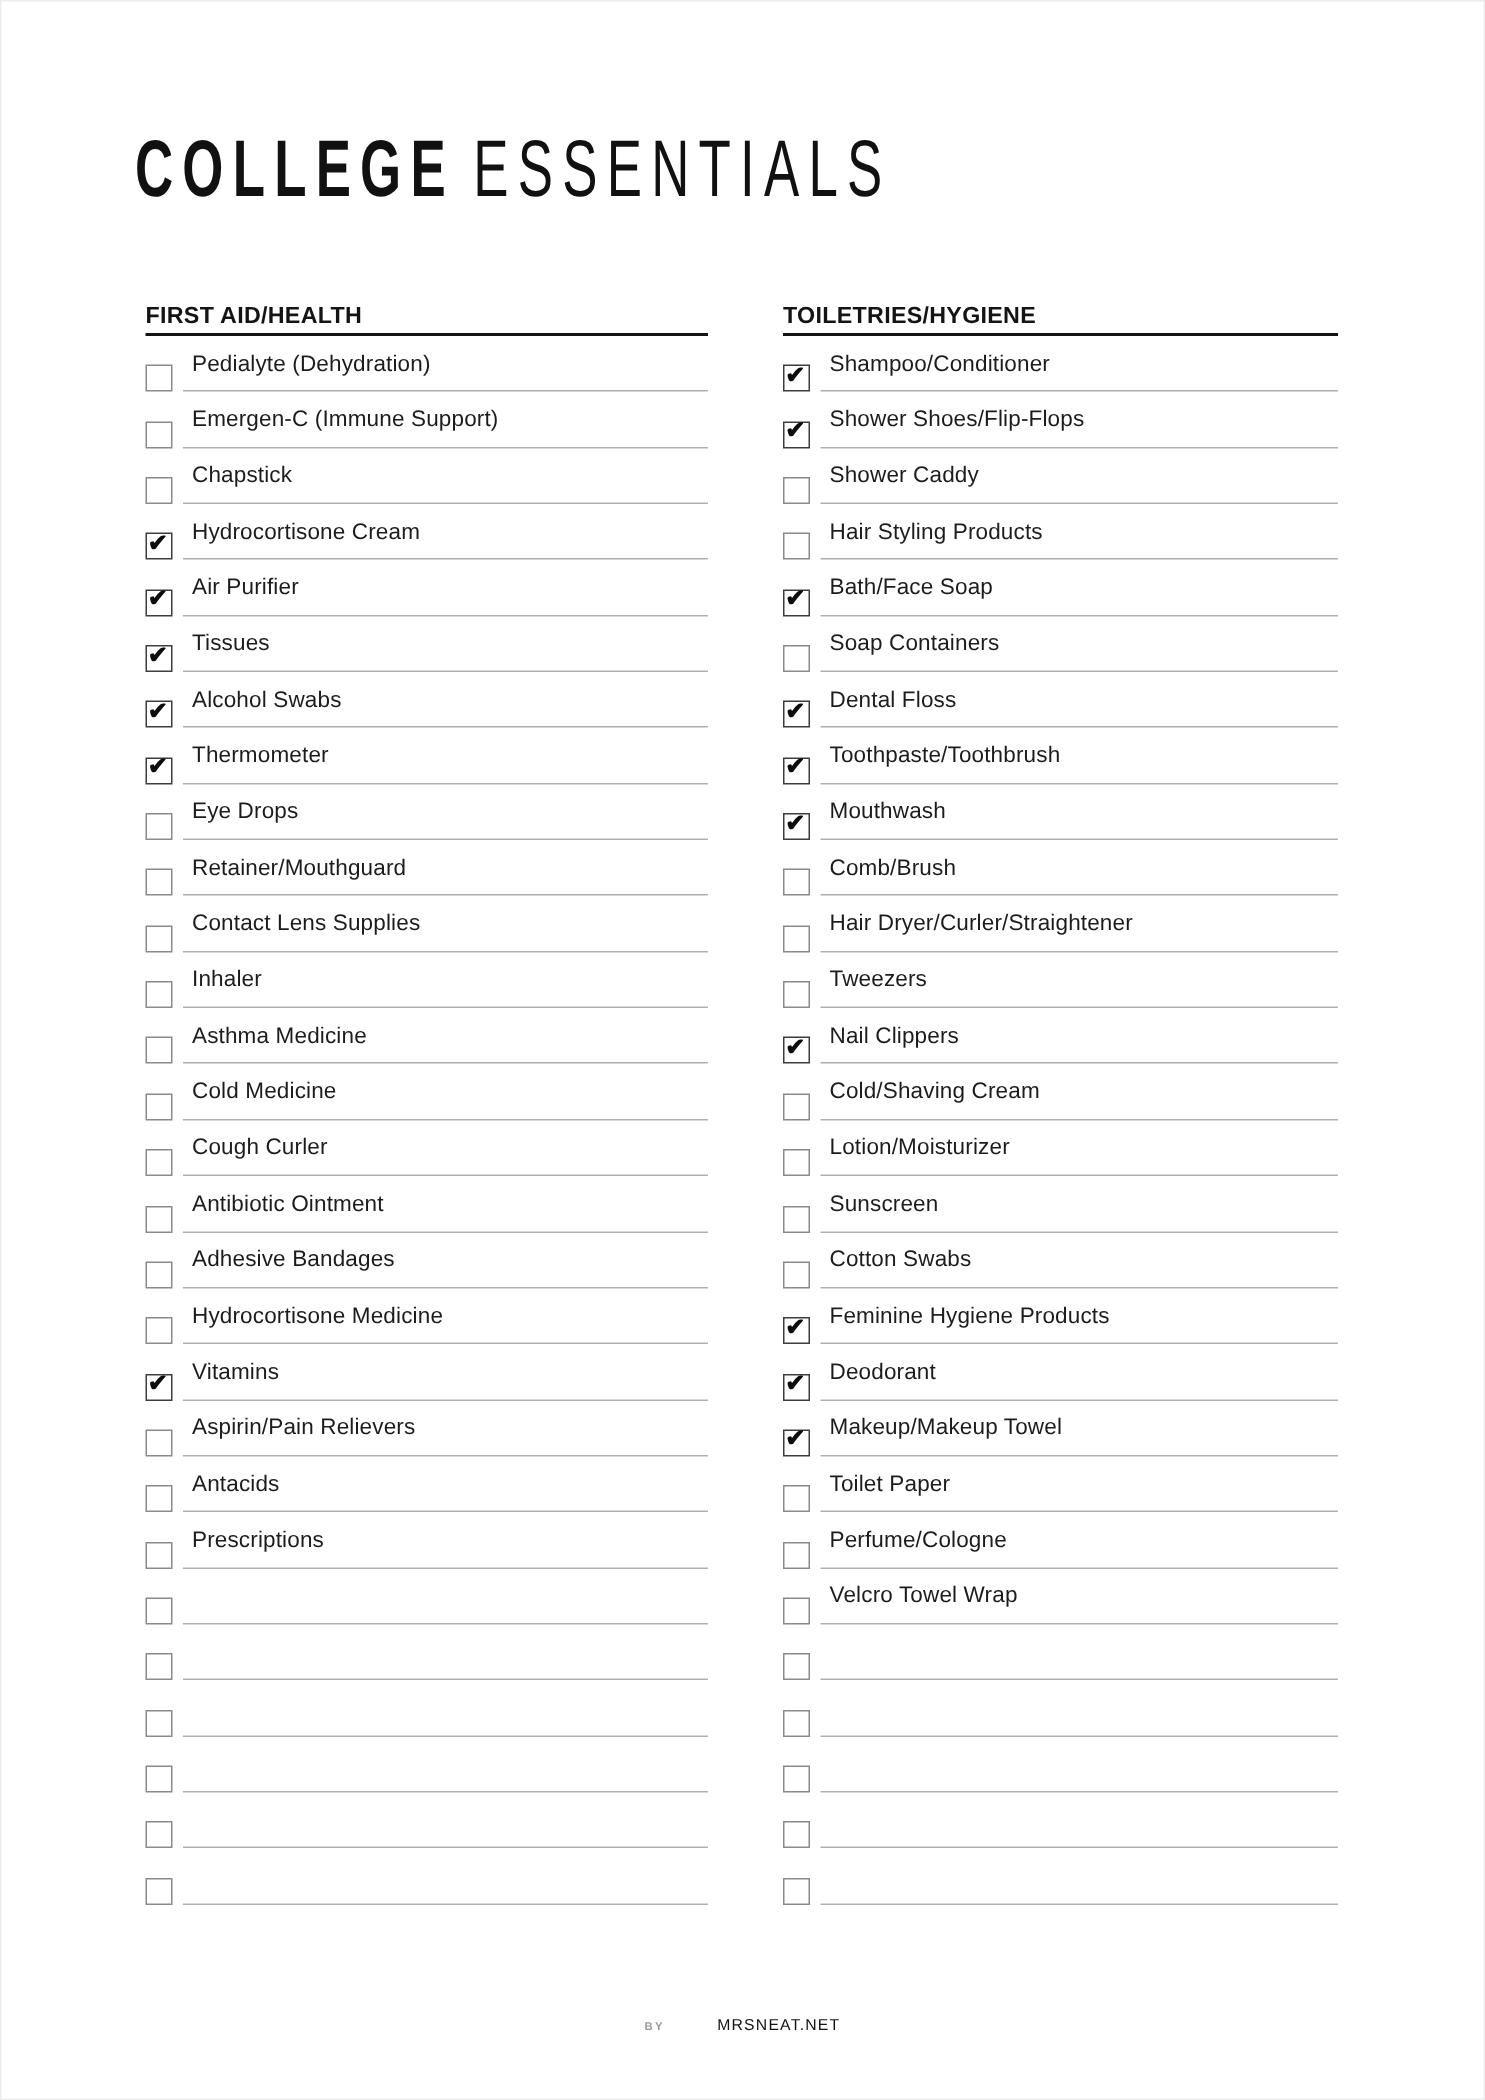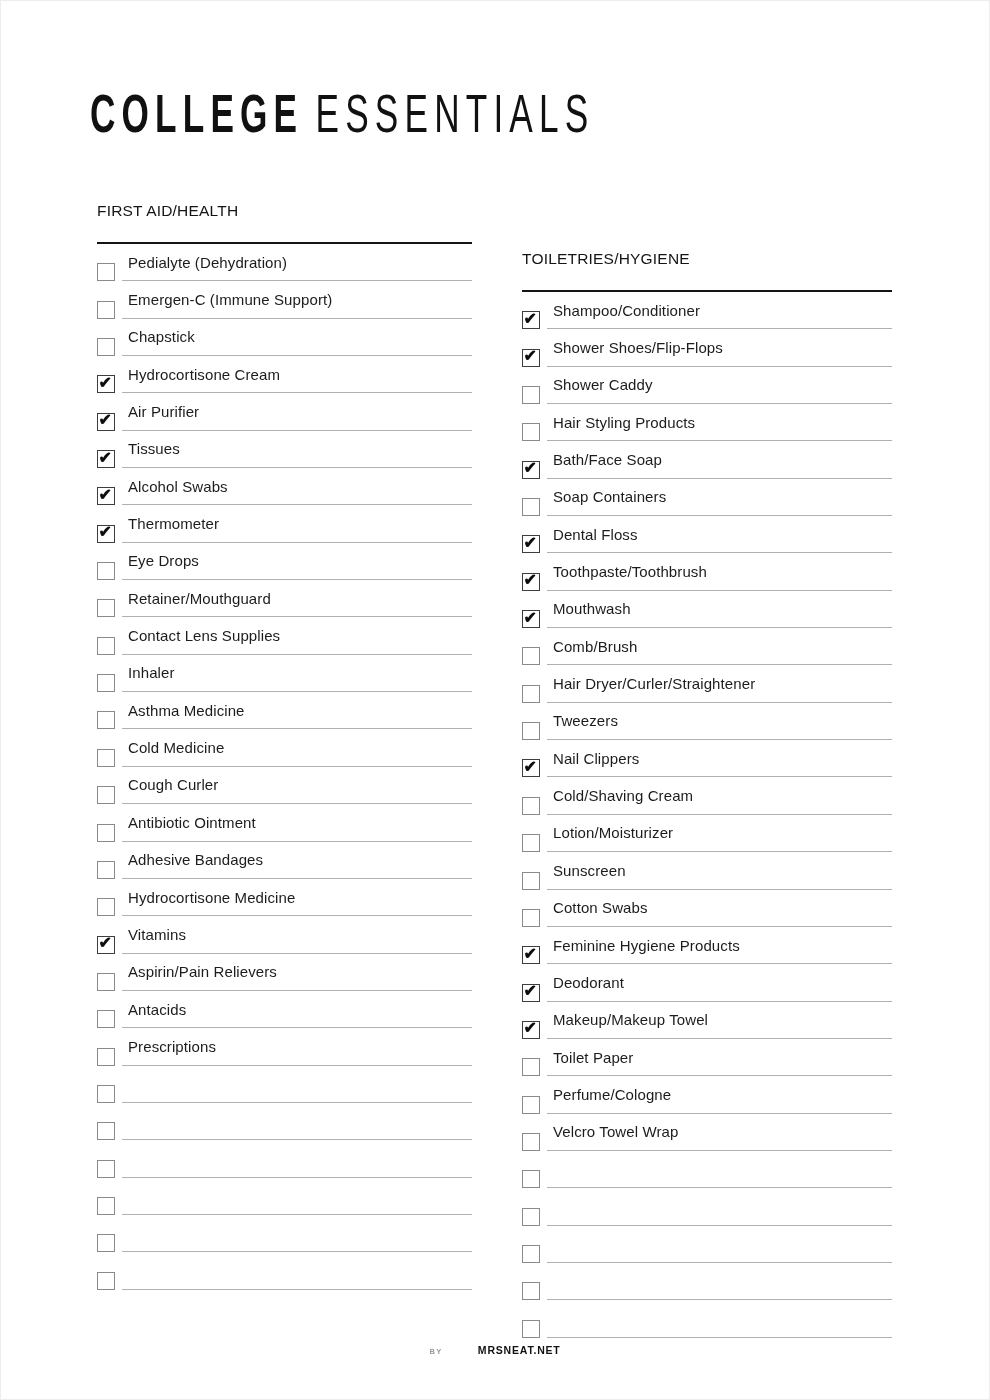--- a/index.html
+++ b/index.html
@@ -25,26 +25,26 @@
   }
   .title .t-bold { font-weight:900; letter-spacing:7px; margin-right:14px; }
   .title .t-light { font-weight:400; letter-spacing:7px; }
 
   
   .content {
     position:absolute; left:97px; top:202px; width:795px;
     display:flex; justify-content:space-between;
   }
   .column { width:375px; }
-  .column.right { width:370px;margin-top:48px; }
+  .column.right { width:370px; }
 
   .col-header {
-    font-size:15.5px; font-weight:400; color:#141414;
+    font-size:15.5px; font-weight:700; color:#141414;
     letter-spacing:0.2px;
-    padding-bottom:22px;
+    padding-bottom:2px;
     border-bottom:2.5px solid #141414;
   }
 
   .row {
     height:37.35px;
     display:flex; align-items:flex-end;
   }
   .cb {
     width:16px; height:16px; flex:0 0 16px;
     border:1.6px solid #8a8a8a;
@@ -74,21 +74,21 @@
   .footer {
     position:absolute; left:0; top:1340px; width:100%;
     text-align:center;
     color:#111;
   }
   .footer .by {
     font-size:7.5px; font-weight:700; color:#9a9a9a;
     letter-spacing:1.5px; margin-right:6px;
   }
   .footer .brand {
-    font-size:10.5px; font-weight:700; color:#111;
+    font-size:10.5px; font-weight:400; color:#111;
     letter-spacing:0.8px;
     margin-left:29px;
   }
 </style>
 </head>
 <body>
 
 <div class="page">
 
   <div class="title">

